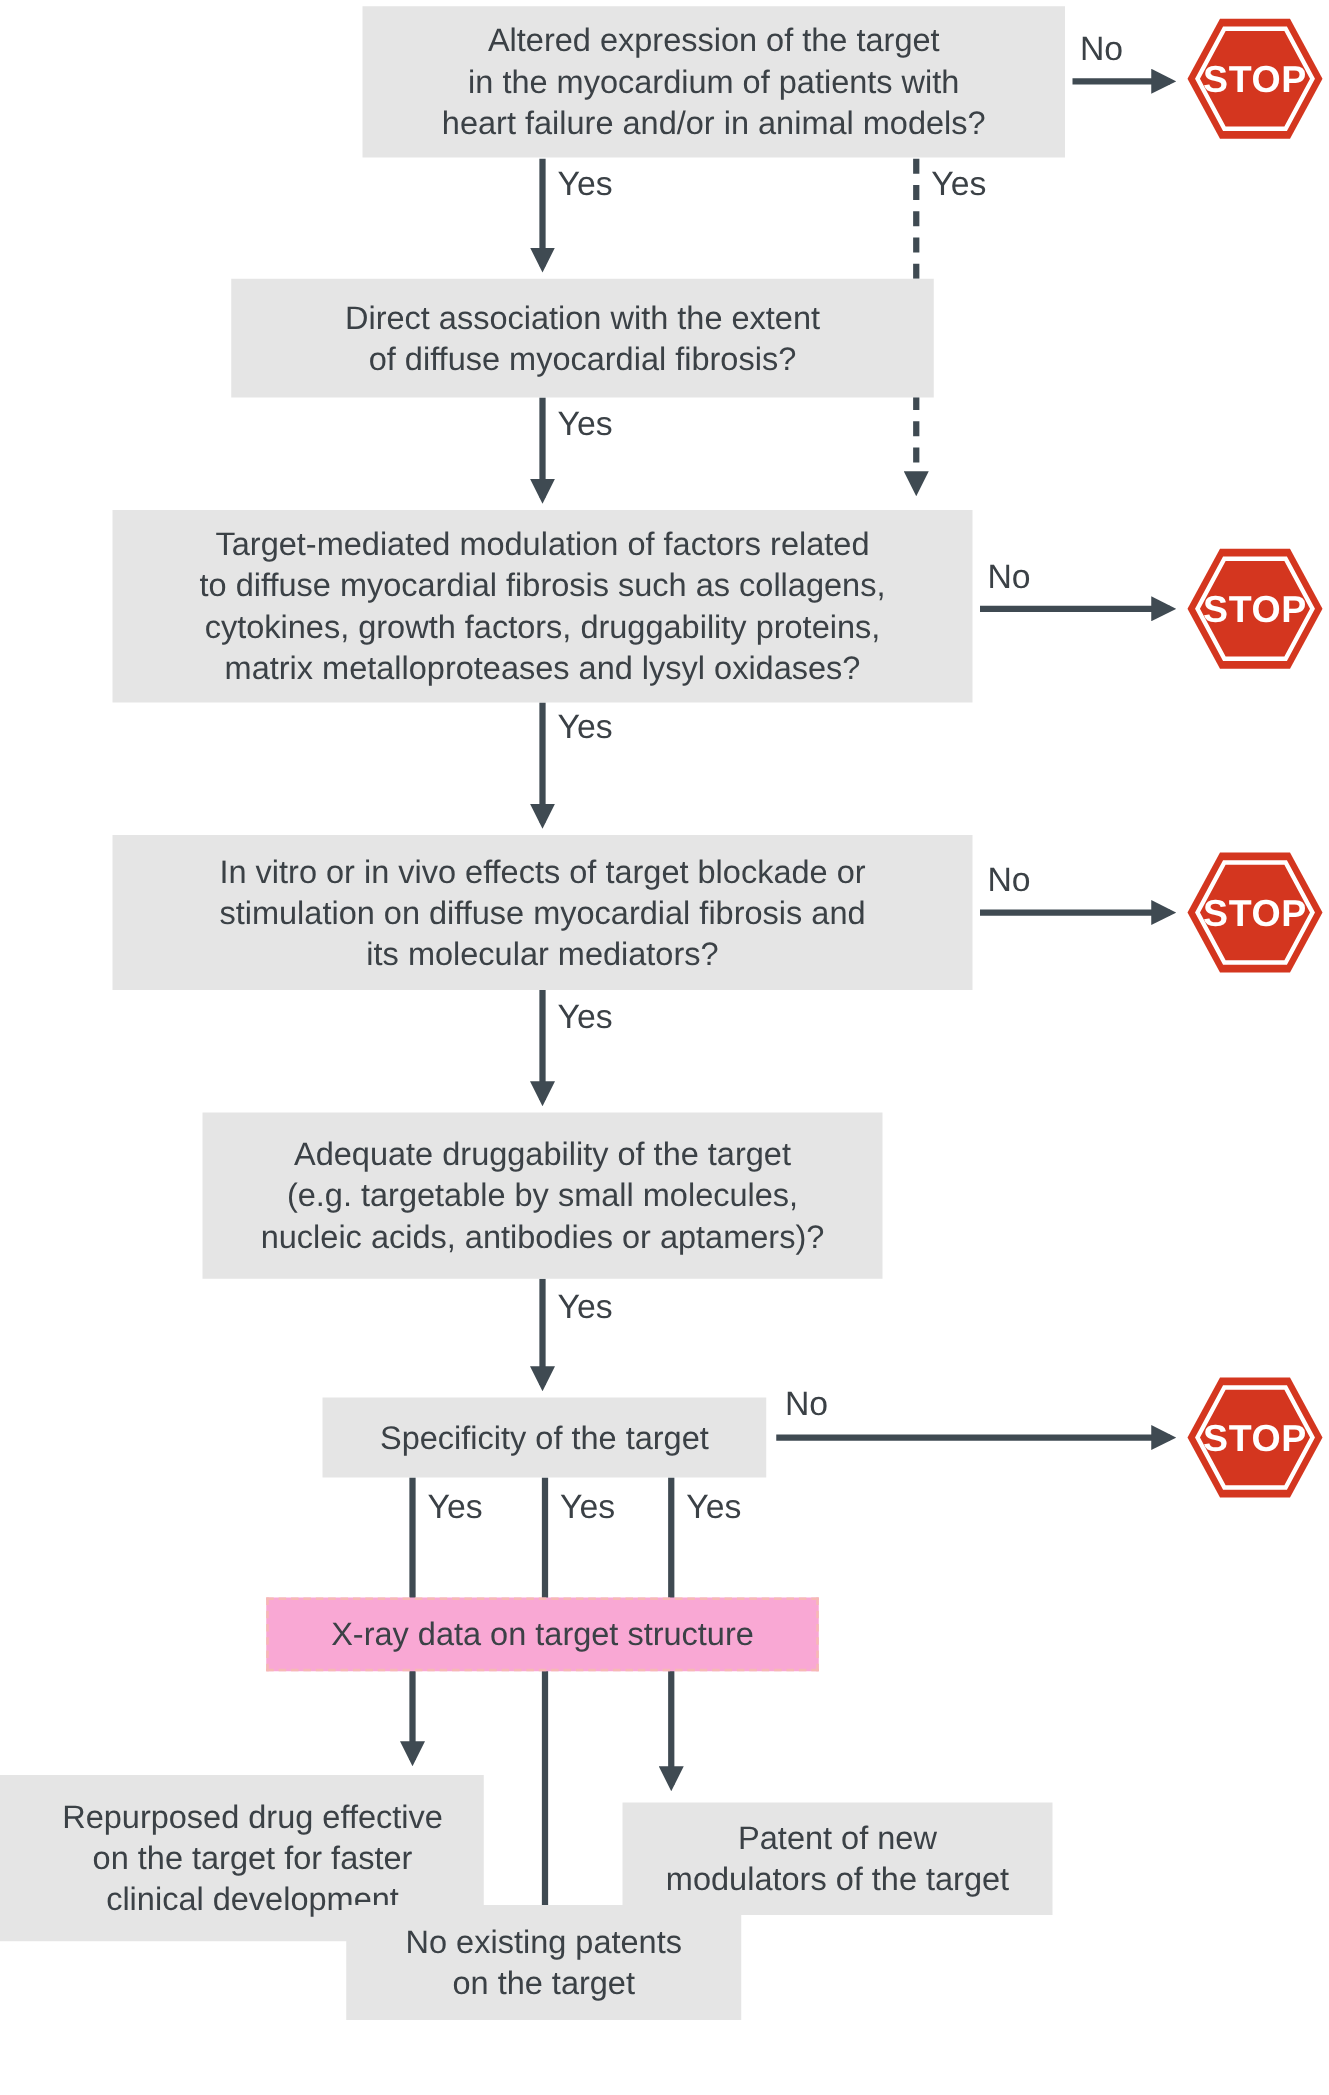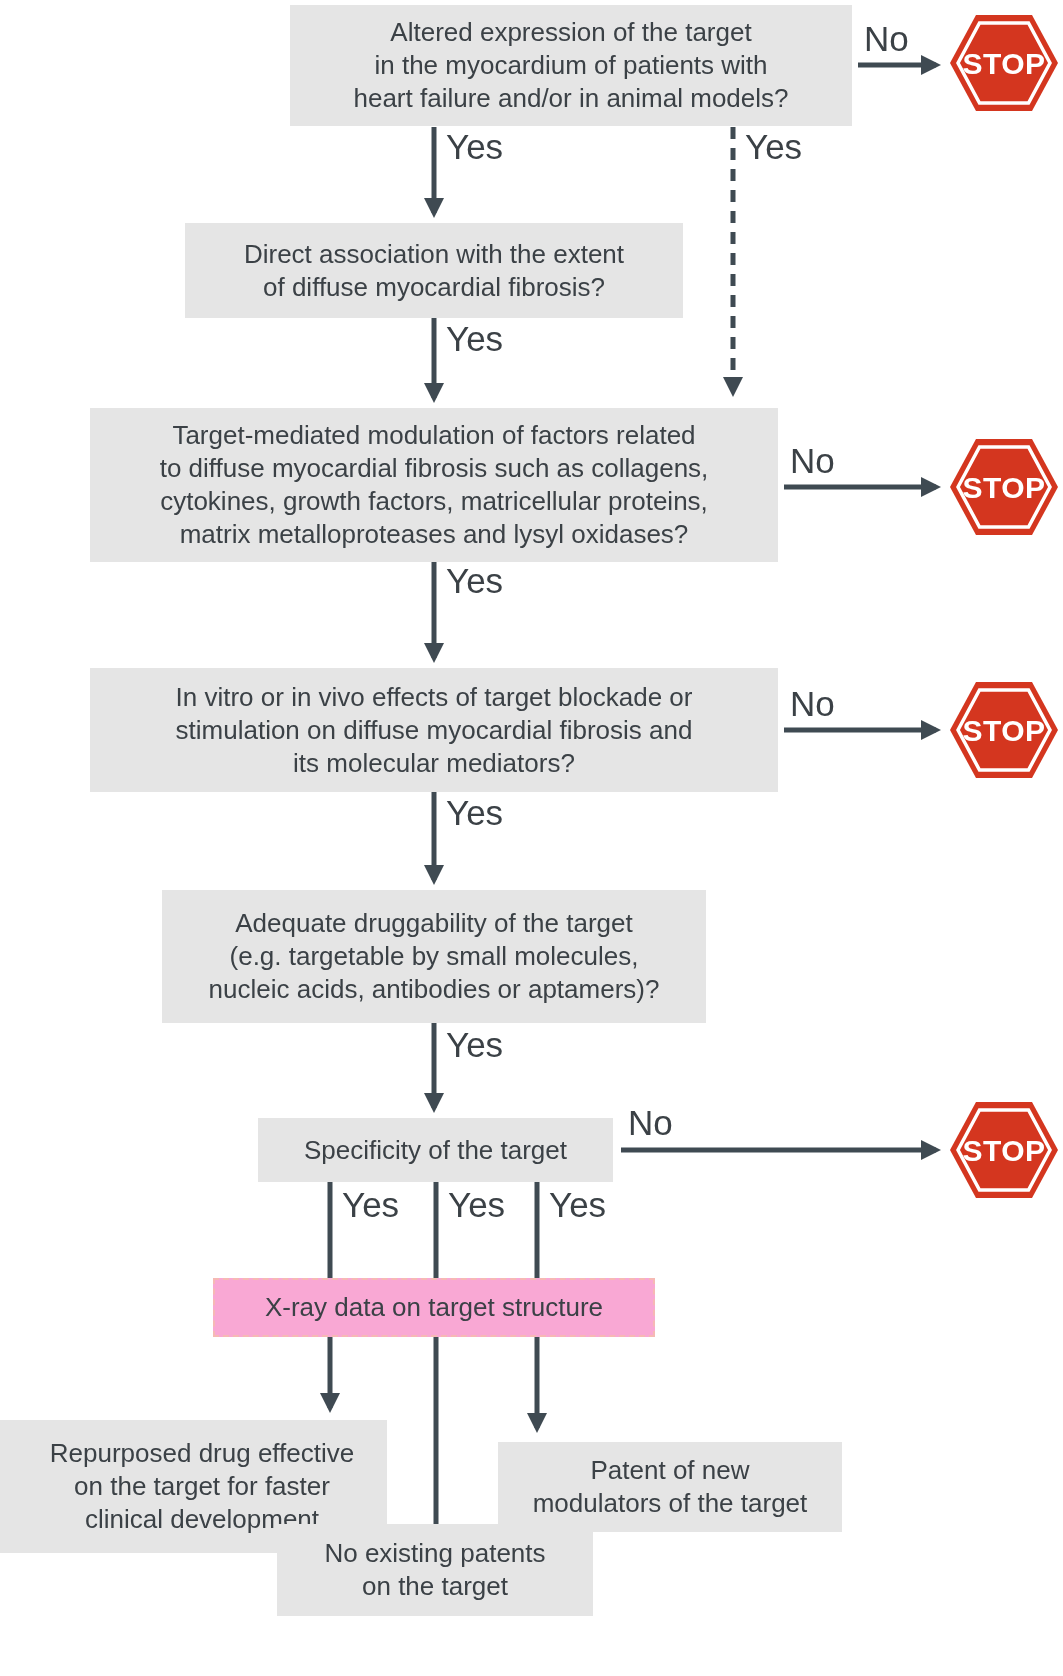--- a/index.html
+++ b/index.html
@@ -31,21 +31,21 @@
     color: #3b4146;
   }
   .node.dashed {
     background: #f9a8d4;
     border: 2px dashed #f6b9b4;
     box-sizing: border-box;
   }
   .lbl {
     position: absolute;
     z-index: 3;
-    font-size: 35px;
+    font-size: 27px;
     line-height: 30px;
     color: #3b4146;
     white-space: nowrap;
   }
   .stop-text {
     font-family: "Liberation Sans", "DejaVu Sans", sans-serif;
     font-size: 30px;
     font-weight: 700;
     letter-spacing: 0.5px;
     fill: #ffffff;
@@ -102,26 +102,26 @@
       <path fill="#d4361f" d="M950 1150 L976 1102 L1032 1102 L1058 1150 L1032 1198 L976 1198 Z"></path>
       <path fill="none" stroke="#ffffff" stroke-width="3.5" d="M958 1150 L979.5 1110 L1028.5 1110 L1050 1150 L1028.5 1190 L979.5 1190 Z"></path>
       <text class="stop-text" x="1004" y="1160.5" text-anchor="middle">STOP</text>
     </g>
   </svg>
 
   <div class="node" style="left:290px; top:5px; width:562px; height:121px;">Altered expression of the target
 in the myocardium of patients with
 heart failure and/or in animal models?</div>
 
-  <div class="node" style="left:185px; top:223px; width:498px; height:95px;">Direct association with the extent
+  <div class="node" style="left:185px; top:223px; width:562px; height:95px;">Direct association with the extent
 of diffuse myocardial fibrosis?</div>
 
   <div class="node" style="left:90px; top:408px; width:688px; height:154px;">Target-mediated modulation of factors related
 to diffuse myocardial fibrosis such as collagens,
-cytokines, growth factors, matricellular proteins,
+cytokines, growth factors, druggability proteins,
 matrix metalloproteases and lysyl oxidases?</div>
 
   <div class="node" style="left:90px; top:668px; width:688px; height:124px;">In vitro or in vivo effects of target blockade or
 stimulation on diffuse myocardial fibrosis and
 its molecular mediators?</div>
 
   <div class="node" style="left:258px; top:1118px; width:355px; height:64px;">Specificity of the target</div>
 
   <div class="node" style="left:162px; top:890px; width:544px; height:133px;">Adequate druggability of the target
 (e.g. targetable by small molecules,

